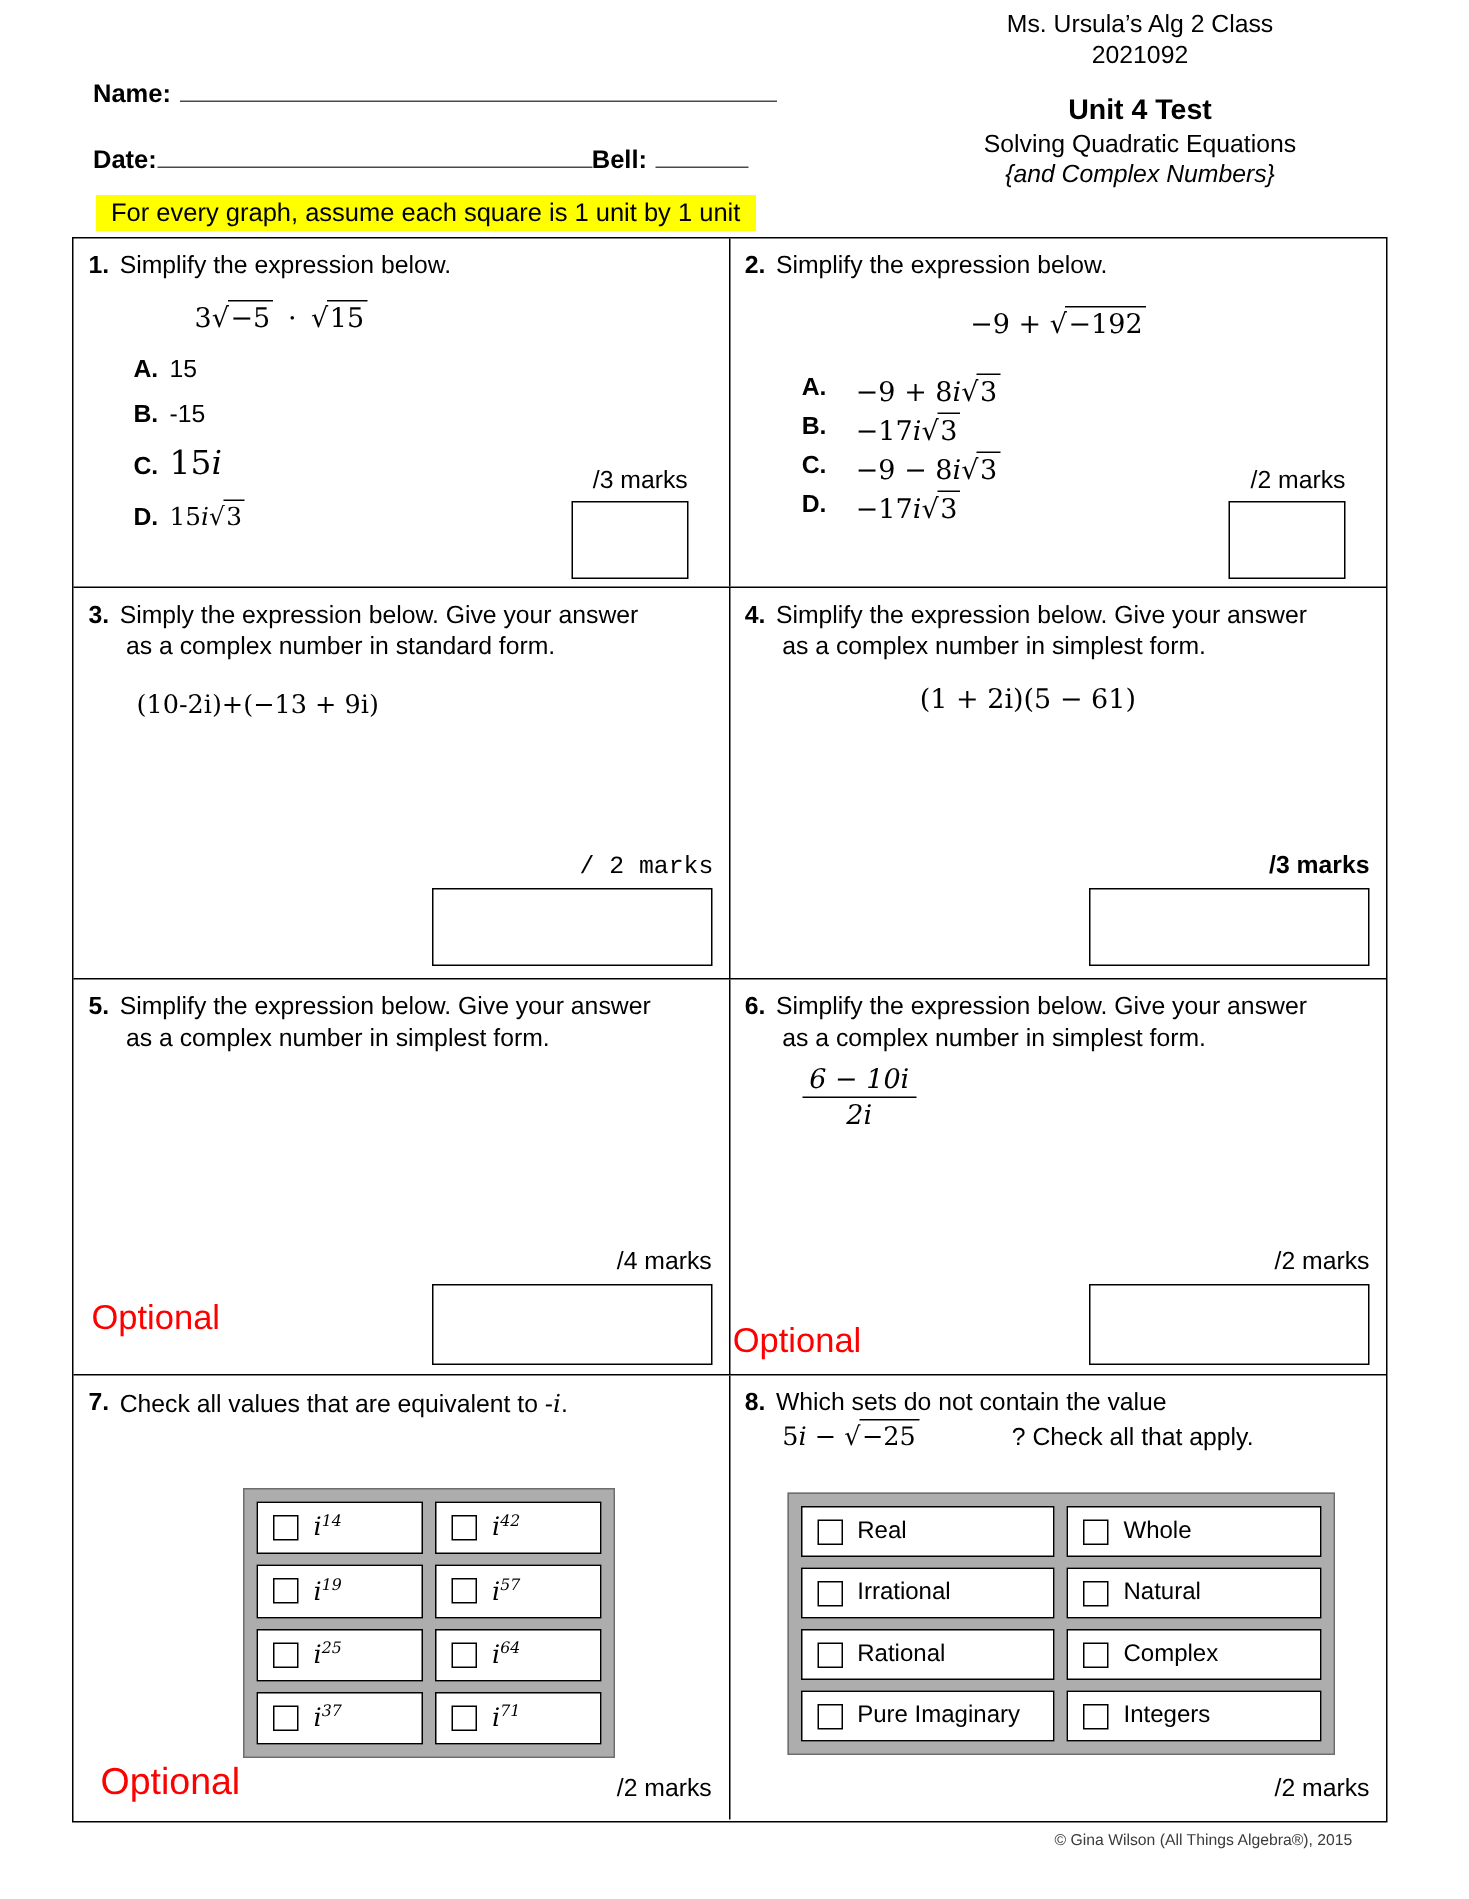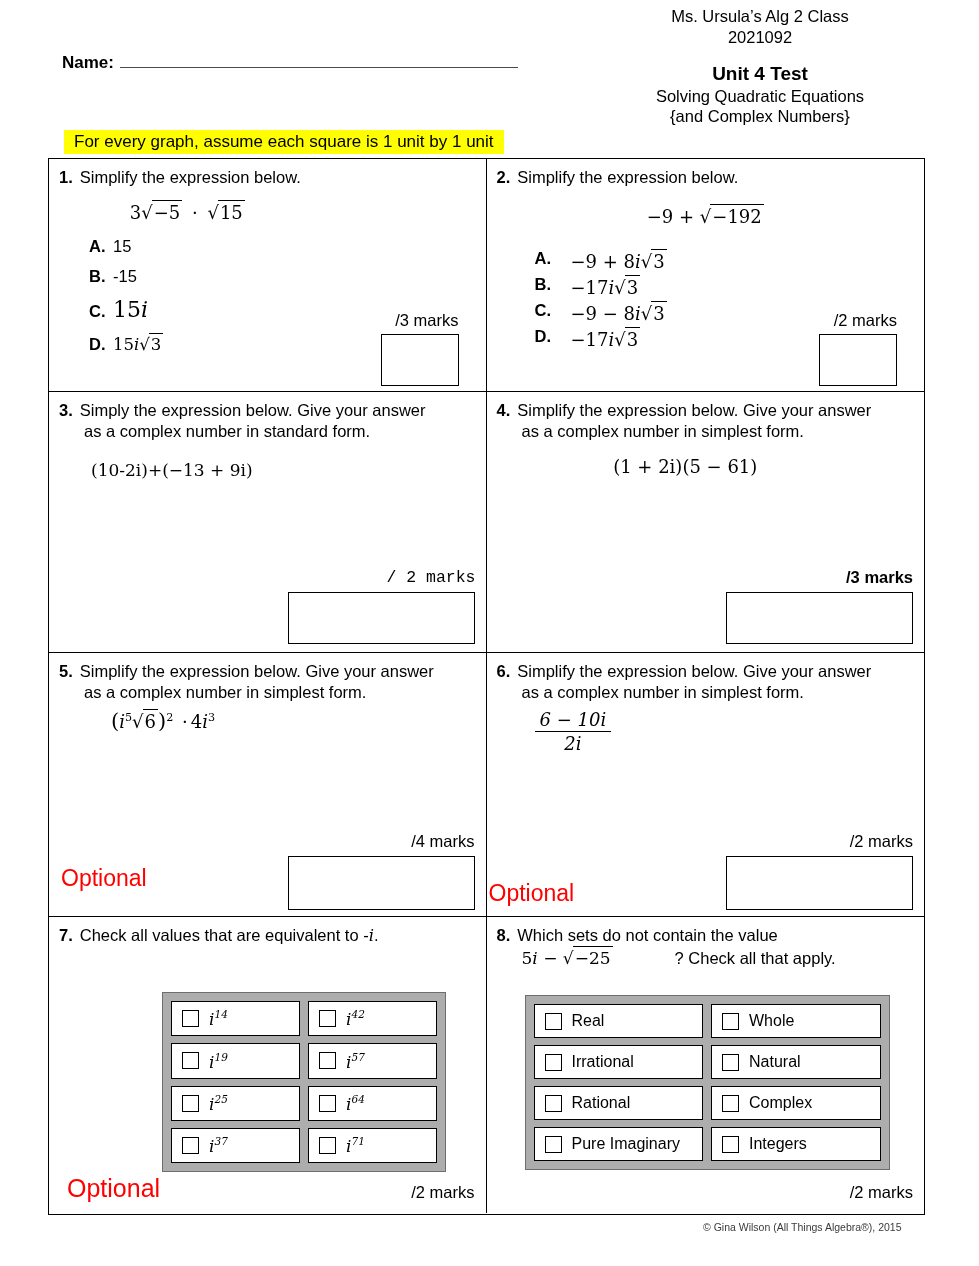--- a/index.html
+++ b/index.html
@@ -13,21 +13,21 @@
   }
   .page{position:relative;width:979px;height:1266px;}
 
   
   .hdr{position:absolute;left:0;top:0;width:979px;height:158px;}
   .hdr-right{position:absolute;left:560px;top:6px;width:400px;text-align:center;}
   .class-name{font-size:16.5px;line-height:21px;}
   .class-id{font-size:16.5px;line-height:21px;}
   .unit-title{font-size:19px;font-weight:bold;line-height:24px;margin-top:14px;}
   .unit-sub{font-size:16.5px;line-height:20px;}
-  .unit-sub2{font-size:16.5px;line-height:20px;}
+  .unit-sub2{font-size:16.5px;line-height:20px;font-style:italic;}
 
   .namerow{position:absolute;left:62px;top:52px;display:flex;align-items:baseline;}
   .daterow{position:absolute;left:62px;top:96px;display:flex;align-items:baseline;}
   .lbl{font-size:17px;font-weight:bold;}
   .rule{border-bottom:1.4px solid #4a4a4a;height:15px;}
   .rule-name{width:398px;margin-left:6px;}
   .rule-date{width:290px;}
   .rule-bell{width:62px;margin-left:6px;}
 
   .note{
@@ -145,20 +145,26 @@
       <div class="unit-title">Unit 4 Test</div>
       <div class="unit-sub">Solving Quadratic Equations</div>
       <div class="unit-sub2">{and Complex Numbers}</div>
     </div>
 
     <div class="namerow">
       <span class="lbl">Name:</span>
       <span class="rule rule-name"></span>
     </div>
 
+    <div class="daterow">
+      <span class="lbl">Date:</span>
+      <span class="rule rule-date"></span>
+      <span class="lbl">Bell:</span>
+      <span class="rule rule-bell"></span>
+    </div>
 
     <div class="note">For every graph, assume each square is 1 unit by 1 unit</div>
   </div>
 
   <div class="tbl">
 
     <div class="trow r1">
 
       <div class="cell left">
         <div class="qline">
@@ -262,24 +268,20 @@
 
     <div class="trow r3">
 
       <div class="cell left">
         <div class="qline">
           <span class="qnum">5.</span>
           <span class="qtext">Simplify the expression below.  Give your answer</span>
         </div>
         <div class="qtext2">as a complex number in simplest form.</div>
 
-        <div class="math" style="margin-top:6px;margin-left:52px;">
-          <span style="font-size:21px;">(</span><span class="mathi">i</span><sup>5</sup><span class="sqrt"></span><span class="rad">6</span><span style="font-size:21px;">)</span><sup>2</sup>
-          <span style="padding:0 3px;">·</span>4<span class="mathi">i</span><sup>3</sup>
-        </div>
 
         <div class="marks" style="right:11px;top:179px;">/4 marks</div>
         <div class="abox" style="right:11px;top:203px;width:185px;height:52px;"></div>
         <div class="optional" style="left:12px;top:213px;">Optional</div>
       </div>
 
       <div class="cell">
         <div class="qline">
           <span class="qnum">6.</span>
           <span class="qtext">Simplify the expression below.  Give your answer</span>
@@ -300,21 +302,21 @@
     </div>
 
     <div class="trow r4">
 
       <div class="cell left">
         <div class="qline">
           <span class="qnum">7.</span>
           <span class="qtext">Check all values that are equivalent to -<span class="mathi" style="font-family:'DejaVu Serif',serif;">i</span>.</span>
         </div>
 
-        <div class="panel" style="left:113px;top:75px;width:284px;height:180px;">
+        <div class="panel" style="left:113px;top:75px;width:248px;height:180px;">
           <div class="cbox">
             <span class="tick"></span>
             <span class="cb-math">i<sup>14</sup></span>
           </div>
           <div class="cbox">
             <span class="tick"></span>
             <span class="cb-math">i<sup>42</sup></span>
           </div>
           <div class="cbox">
             <span class="tick"></span>

